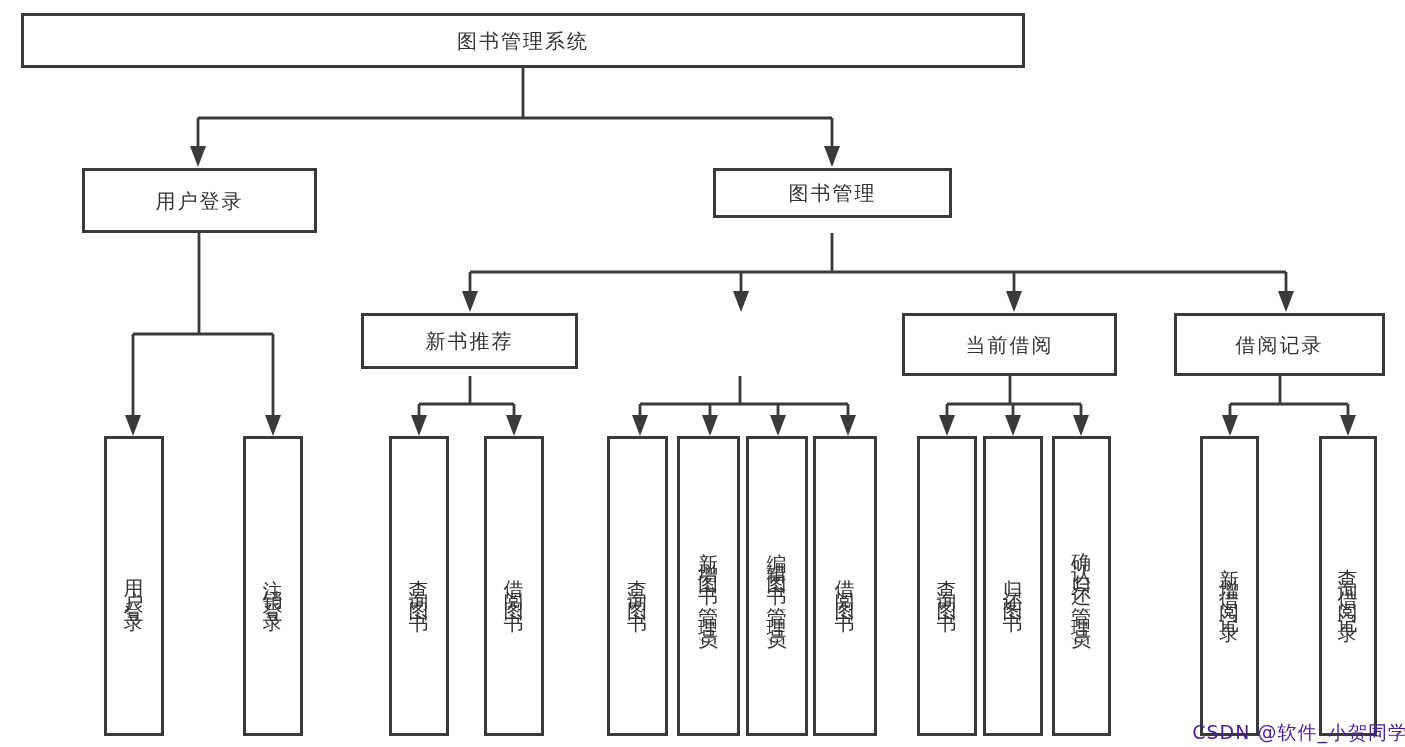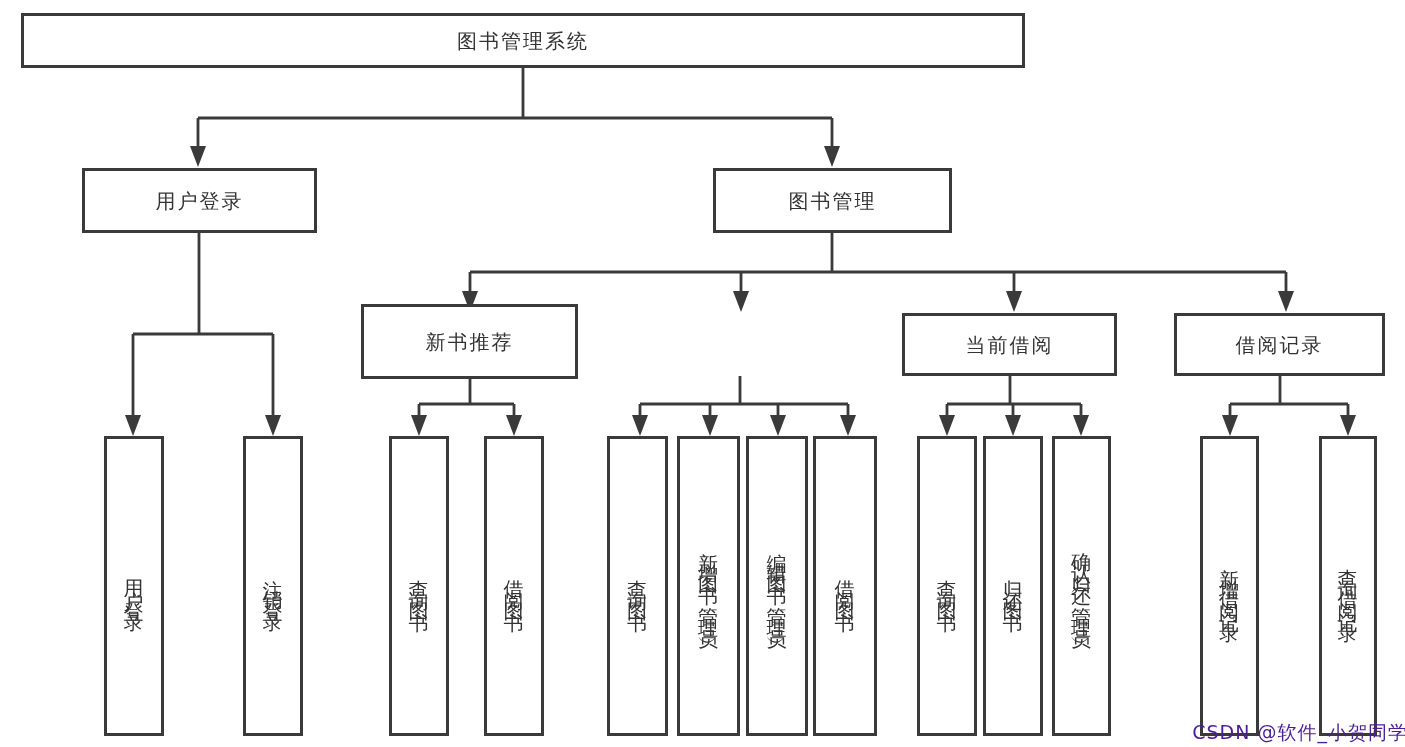--- a/index.html
+++ b/index.html
@@ -68,25 +68,25 @@
          M1222 415 L1238 415 L1230 436 Z  M1340 415 L1356 415 L1348 436 Z"></path>
   </svg>
 
   <div class="node" style="left:21px;top:13px;width:1004px;height:55px">
     <span>图书管理系统</span>
   </div>
 
   <div class="node" style="left:82px;top:168px;width:235px;height:65px">
     <span>用户登录</span>
   </div>
-  <div class="node" style="left:713px;top:168px;width:239px;height:65px">
+  <div class="node" style="left:713px;top:168px;width:239px;height:50px">
     <span>图书管理</span>
   </div>
 
-  <div class="node" style="left:361px;top:304px;width:217px;height:75px">
+  <div class="node" style="left:361px;top:313px;width:217px;height:56px">
     <span>新书推荐</span>
   </div>
   <div class="node" style="left:902px;top:313px;width:215px;height:63px">
     <span>当前借阅</span>
   </div>
   <div class="node" style="left:1174px;top:313px;width:211px;height:63px">
     <span>借阅记录</span>
   </div>
 
   <div class="node vnode" style="left:104px;top:436px;width:60px;height:300px">

